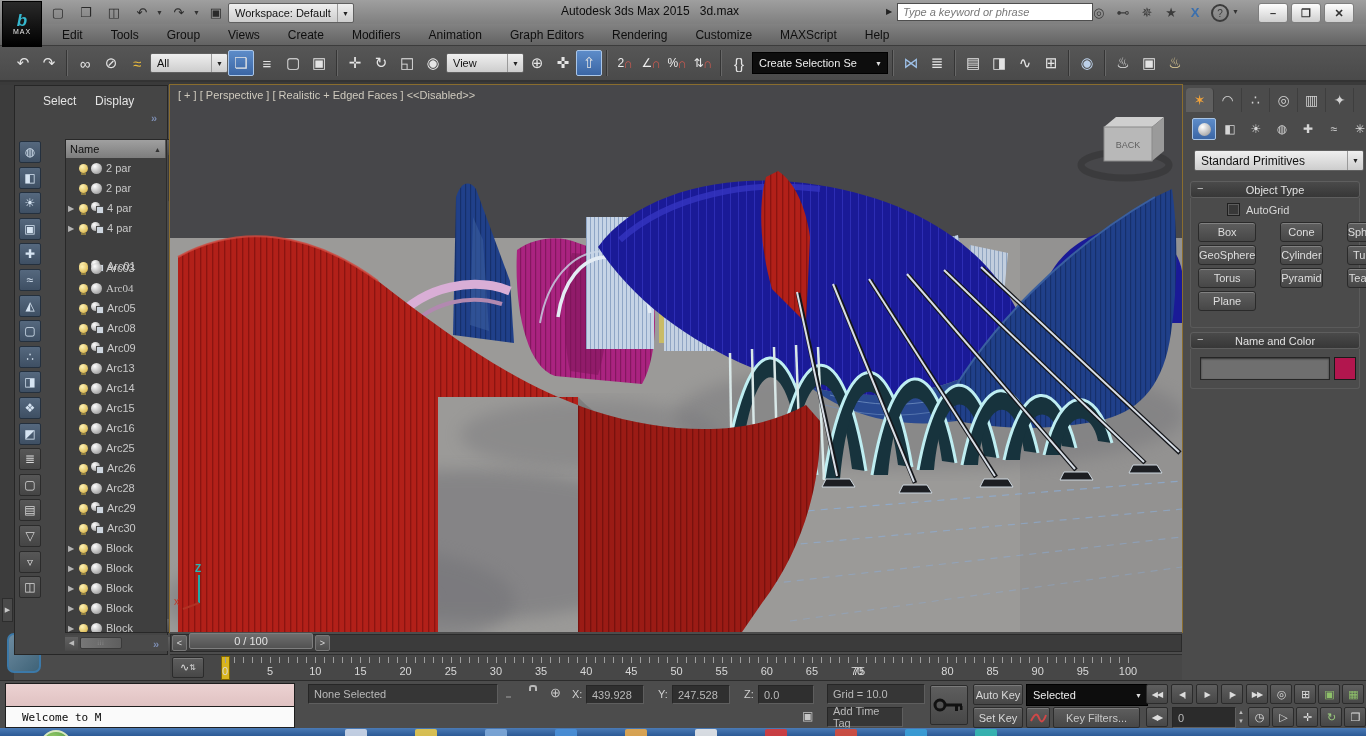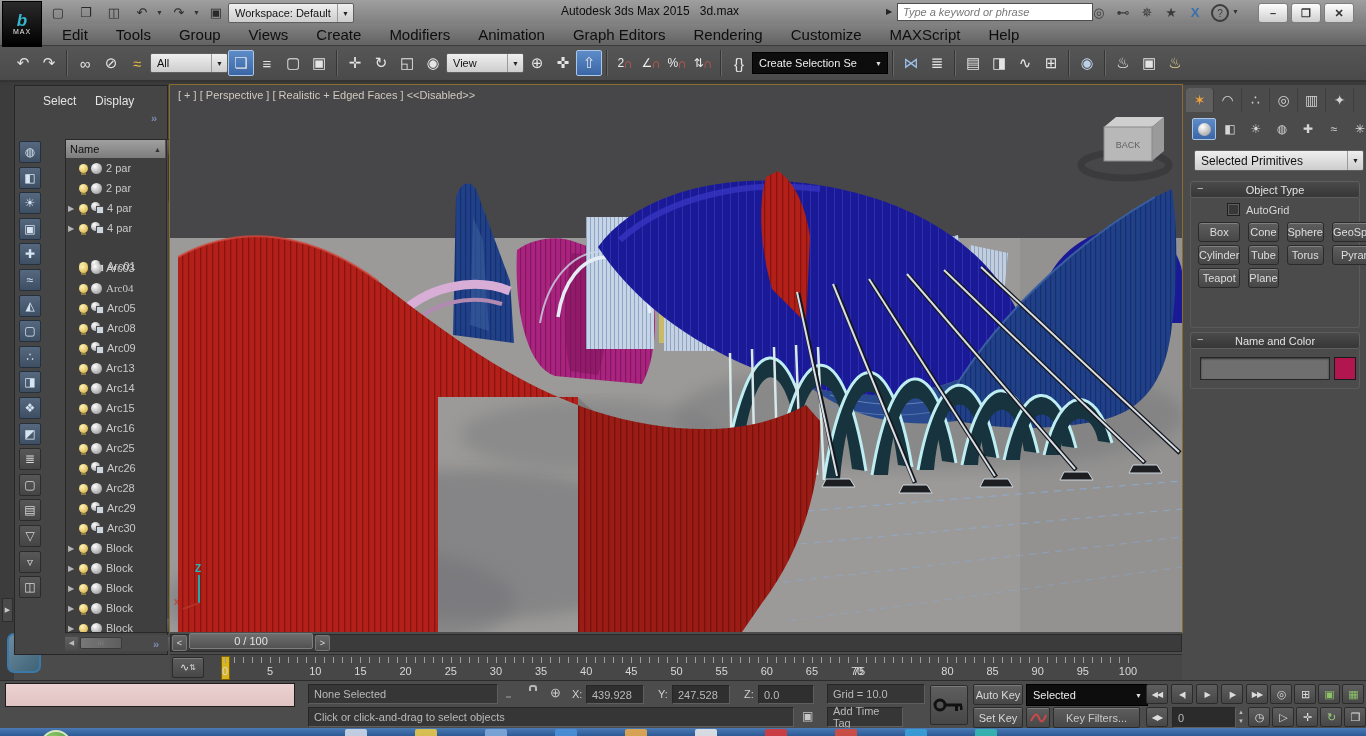--- a/index.html
+++ b/index.html
@@ -19,21 +19,21 @@
   .combo-dark{background:#0d0d0d;border:1px solid #000;color:#eee;display:flex;align-items:center;height:20px;padding-left:6px}
   .combo-dark .arr{margin-left:auto;padding:0 5px;font-size:7px;color:#ddd}
   #title-text{left:430px;top:4px;width:440px;text-align:center;color:#0d0d0d;font-size:12px}
   #search-input{left:897px;top:3px;width:184px;height:16px;border:1px solid #4e4e4e;background:#fff;font-size:11px;padding:0 5px;font-family:"Liberation Sans",sans-serif}
   #search-input::placeholder{font-style:italic;color:#777}
   .tt-icon{width:22px;height:18px;display:flex;align-items:center;justify-content:center;color:#3b3b3b;font-size:13px}
   .winbtn{width:28px;height:18px;background:linear-gradient(#fdfdfd,#cfcfcf);border:1px solid #7e7e7e;border-radius:3px;
           display:flex;align-items:center;justify-content:center;color:#333;font-size:11px;font-weight:bold}
   
   #menubar{left:0;top:24px;width:1366px;height:22px;background:linear-gradient(#828282,#636363);display:flex;align-items:center;padding-left:48px;box-sizing:border-box;border-bottom:1px solid #3c3c3c}
-  .menu-item{padding:0 14px;color:#0e0e0e;font-size:15px;height:22px;display:flex;align-items:center}
+  .menu-item{padding:0 14px;color:#0e0e0e;font-size:12px;height:22px;display:flex;align-items:center}
   
   #toolbar{left:0;top:46px;width:1366px;height:36px;background:linear-gradient(#565656,#4a4a4a);display:flex;align-items:center;padding-left:10px;box-sizing:border-box;border-bottom:2px solid #333}
   .tb-btn{width:26px;height:26px;display:flex;align-items:center;justify-content:center;color:#e4e4e4;font-size:15px;border-radius:2px;flex:none}
   .tb-btn.active{background:linear-gradient(#5d8cc9,#3b66a5);border:1px solid #aac6e8;box-sizing:border-box}
   .tb-btn .snapn{font-size:12px;color:#eee;margin-right:-1px}
   .tb-btn .mag{color:#cf5a50;font-size:13px;font-weight:bold}
   .tb-sep{width:0;height:26px;border-left:1px solid #353535;border-right:1px solid #676767;margin:0 4px;flex:none}
   
   #explorer{left:14px;top:85px;width:154px;height:570px;background:#454545;border:1px solid #262626;box-sizing:border-box}
   .exp-menu{color:#e4e4e4;font-size:12px}
@@ -604,33 +604,33 @@
         <span class="ballicon"></span>
       </div>
       <div class="cp-cat">◧</div>
       <div class="cp-cat">☀</div>
       <div class="cp-cat">◍</div>
       <div class="cp-cat">✚</div>
       <div class="cp-cat">≈</div>
       <div class="cp-cat">✳</div>
     </div>
   <div class="combo" style="position:absolute;left:11px;top:65px;width:162px;height:19px;font-size:12px">
-    <span>Selected Primitives</span>
+    <span>Standard Primitives</span>
     <span class="arr">▼</span>
   </div>
   <div class="rollout-head" style="top:96px">
     <span class="minus">−</span>
     <span>Object Type</span>
   </div>
   <div class="rollout-body" style="top:113px;height:130px">
     <div style="position:absolute;left:36px;top:5px;display:flex;align-items:center;gap:6px">
       <span class="checkbox"></span>
       <span style="color:#d6d6d6">AutoGrid</span>
     </div>
-    <div id="objbtns" style="position:absolute;left:7px;top:24px;width:156px;display:grid;grid-template-columns:1fr 1fr 1fr 1fr;gap:3px 8px">
+    <div id="objbtns" style="position:absolute;left:7px;top:24px;width:156px;display:grid;grid-template-columns:1fr 1fr 1fr;gap:3px 24px">
         <div class="obj-btn">Box</div>
         <div class="obj-btn">Cone</div>
         <div class="obj-btn">Sphere</div>
         <div class="obj-btn">GeoSphere</div>
         <div class="obj-btn">Cylinder</div>
         <div class="obj-btn">Tube</div>
         <div class="obj-btn">Torus</div>
         <div class="obj-btn">Pyramid</div>
         <div class="obj-btn">Teapot</div>
         <div class="obj-btn">Plane</div>
@@ -778,23 +778,23 @@
       <div class="tick-label" style="left: 777.4px;">80</div>
       <div class="tick-label" style="left: 822.55px;">85</div>
       <div class="tick-label" style="left: 867.7px;">90</div>
       <div class="tick-label" style="left: 912.85px;">95</div>
       <div class="tick-label" style="left: 958px;">100</div>
     </div>
 </div>
 
 <div class="abs" id="statusbar">
   <div class="abs" id="listener-macro"></div>
+  <div class="abs" id="listener-text">Welcome to M</div>
 
   <div class="abs fld" style="left:308px;top:3px;width:190px;height:20px">None Selected</div>
-  <div class="abs fld" style="left:308px;top:26px;width:486px;height:20px">Click or click-and-drag to select objects</div>
 
   <div class="abs" style="left:504px;top:6px"><span class="gbulb"></span></div>
   <div class="abs" style="left:528px;top:9px"><span class="plock"></span></div>
   <div class="abs" style="left:550px;top:4px;color:#c9c9c9;font-size:13px">⊕</div>
 
   <span class="abs coordlbl" style="left:572px;top:7px">X:</span>
   <div class="abs fld" style="left:586px;top:4px;width:58px;height:19px;background:#2f2f2f">439.928</div>
   <span class="abs coordlbl" style="left:658px;top:7px">Y:</span>
   <div class="abs fld" style="left:672px;top:4px;width:58px;height:19px;background:#2f2f2f">247.528</div>
   <span class="abs coordlbl" style="left:744px;top:7px">Z:</span>

